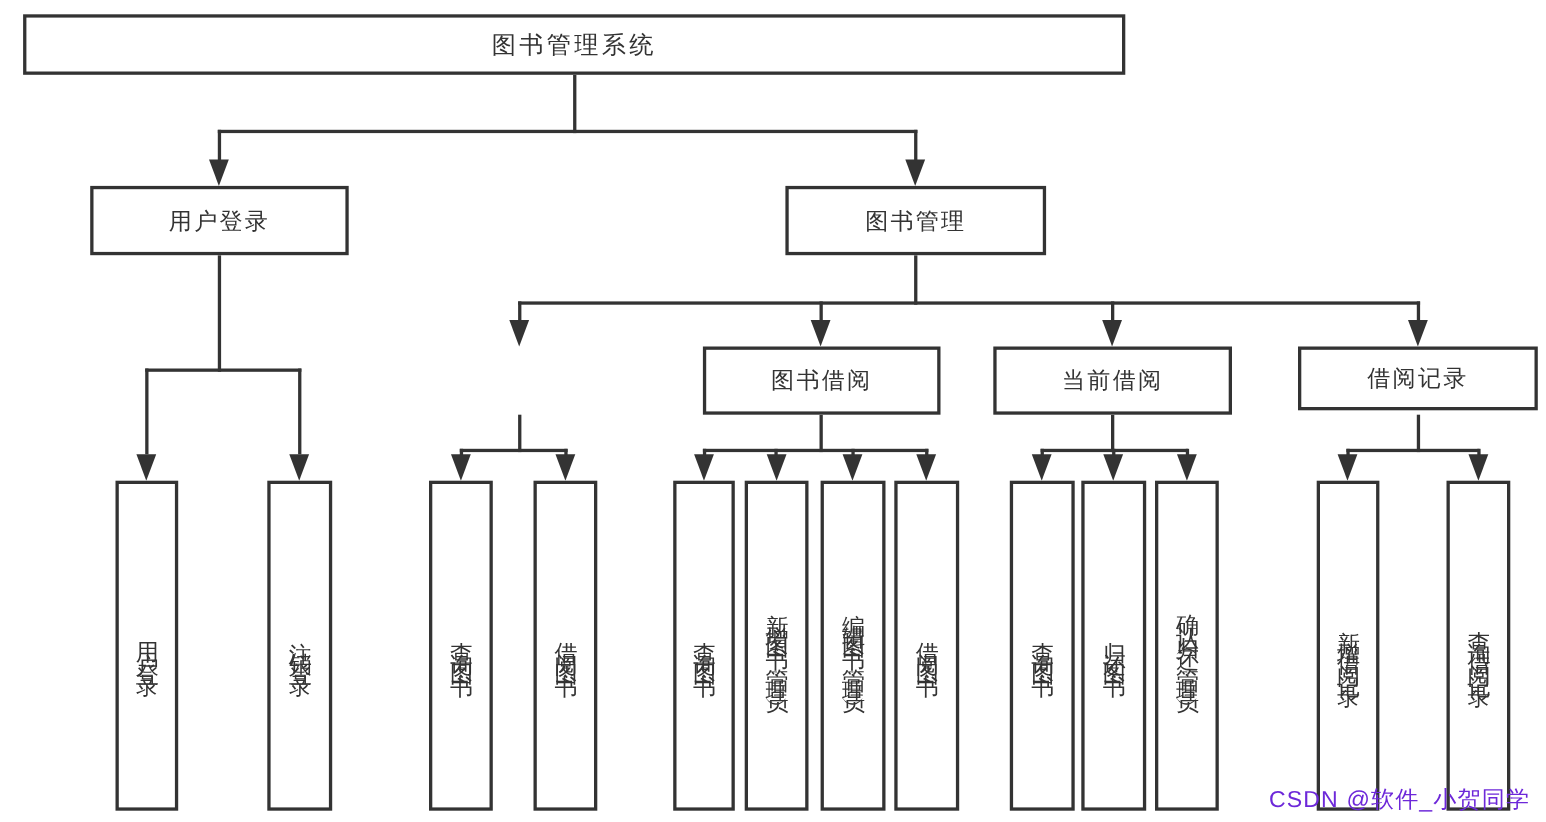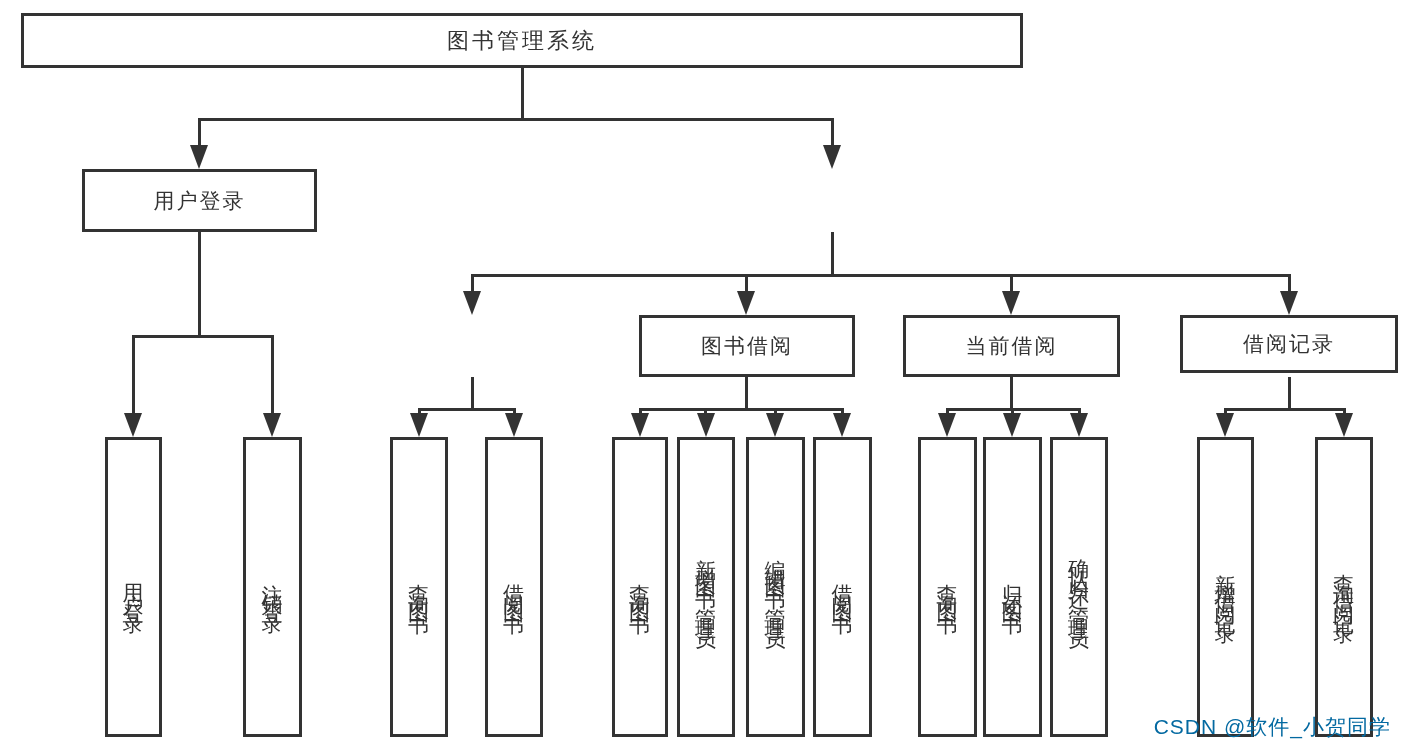--- a/index.html
+++ b/index.html
@@ -42,21 +42,21 @@
     border-left: 9px solid transparent;
     border-right: 9px solid transparent;
     border-top: 24px solid #333333;
   }
 
   .watermark {
     position: absolute;
     top: 713px;
     right: 14px;
     font-size: 21px;
-    color: #0369a1;
+    color: #6d28d9;
     letter-spacing: 1px;
     white-space: nowrap;
   }
 </style>
 </head>
 <body>
 
 <div class="stage">
 
   <div class="line" style="left:521px;top:68px;width:3px;height:53px"></div>
@@ -118,20 +118,23 @@
   <div class="line" style="left:1343px;top:408px;width:3px;height:9px"></div>
   <div class="arrow" style="left:1335px;top:413px"></div>
 
   <div class="node rt" style="left:21px;top:13px;width:1002px;height:55px">
     <span>图书管理系统</span>
   </div>
 
   <div class="node h" style="left:82px;top:169px;width:235px;height:63px">
     <span>用户登录</span>
   </div>
+  <div class="node h" style="left:714px;top:169px;width:237px;height:63px">
+    <span>图书管理</span>
+  </div>
 
   <div class="node h" style="left:639px;top:315px;width:216px;height:62px">
     <span>图书借阅</span>
   </div>
   <div class="node h" style="left:903px;top:315px;width:217px;height:62px">
     <span>当前借阅</span>
   </div>
   <div class="node h" style="left:1180px;top:315px;width:218px;height:58px">
     <span>借阅记录</span>
   </div>

